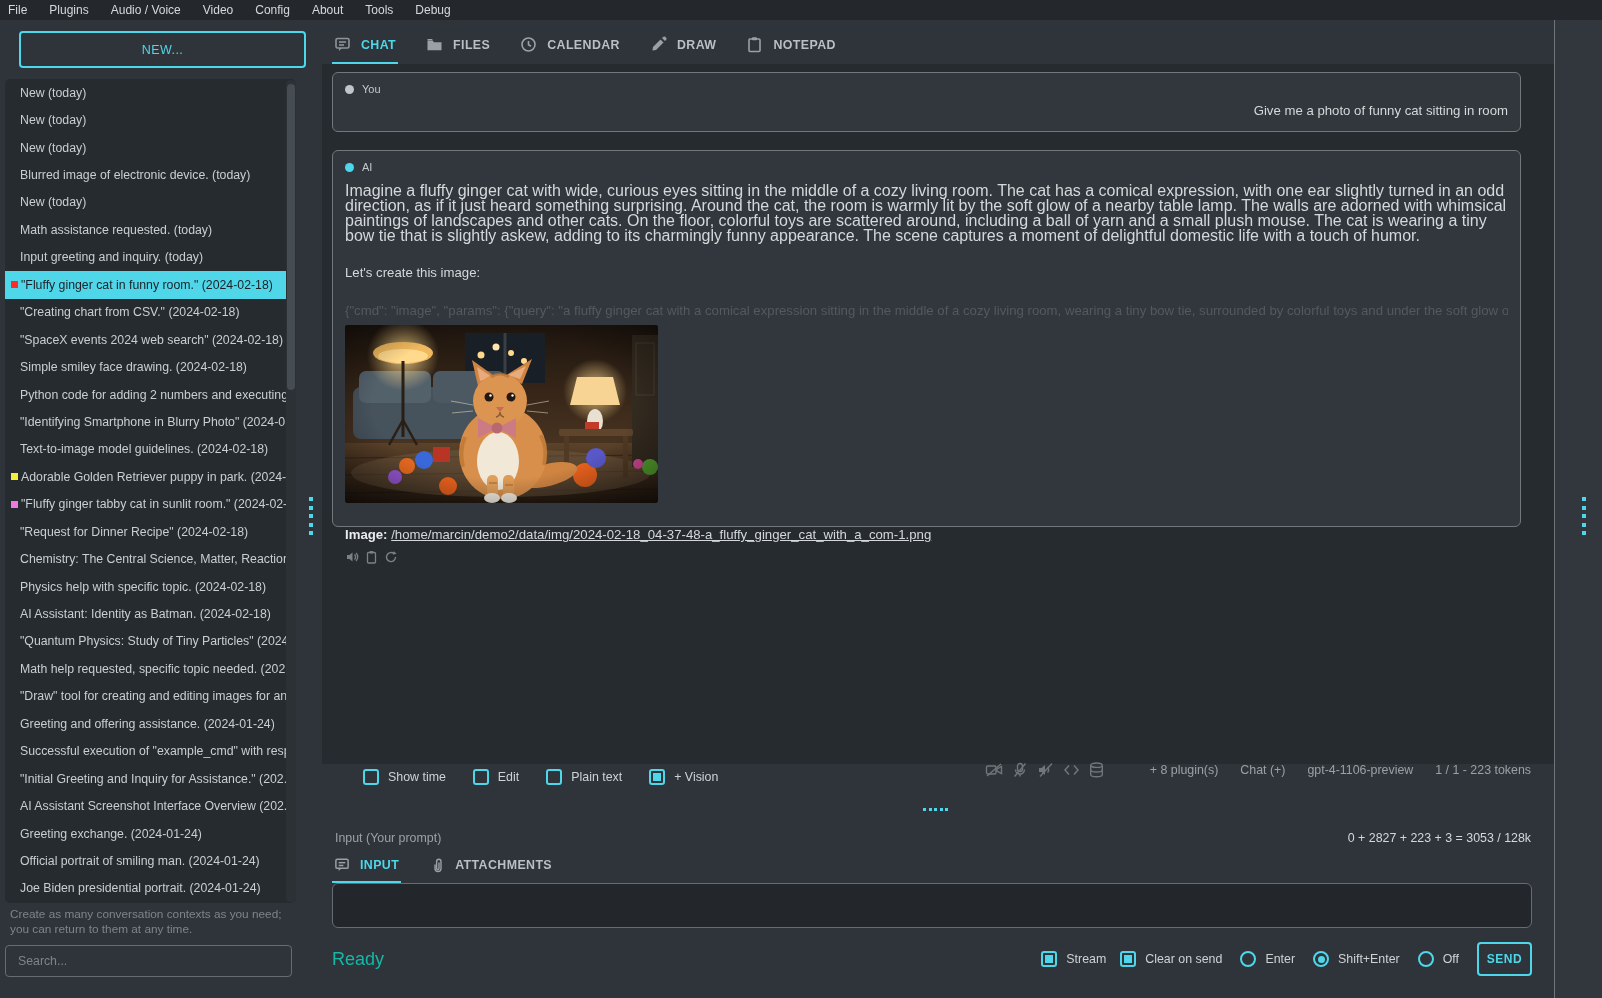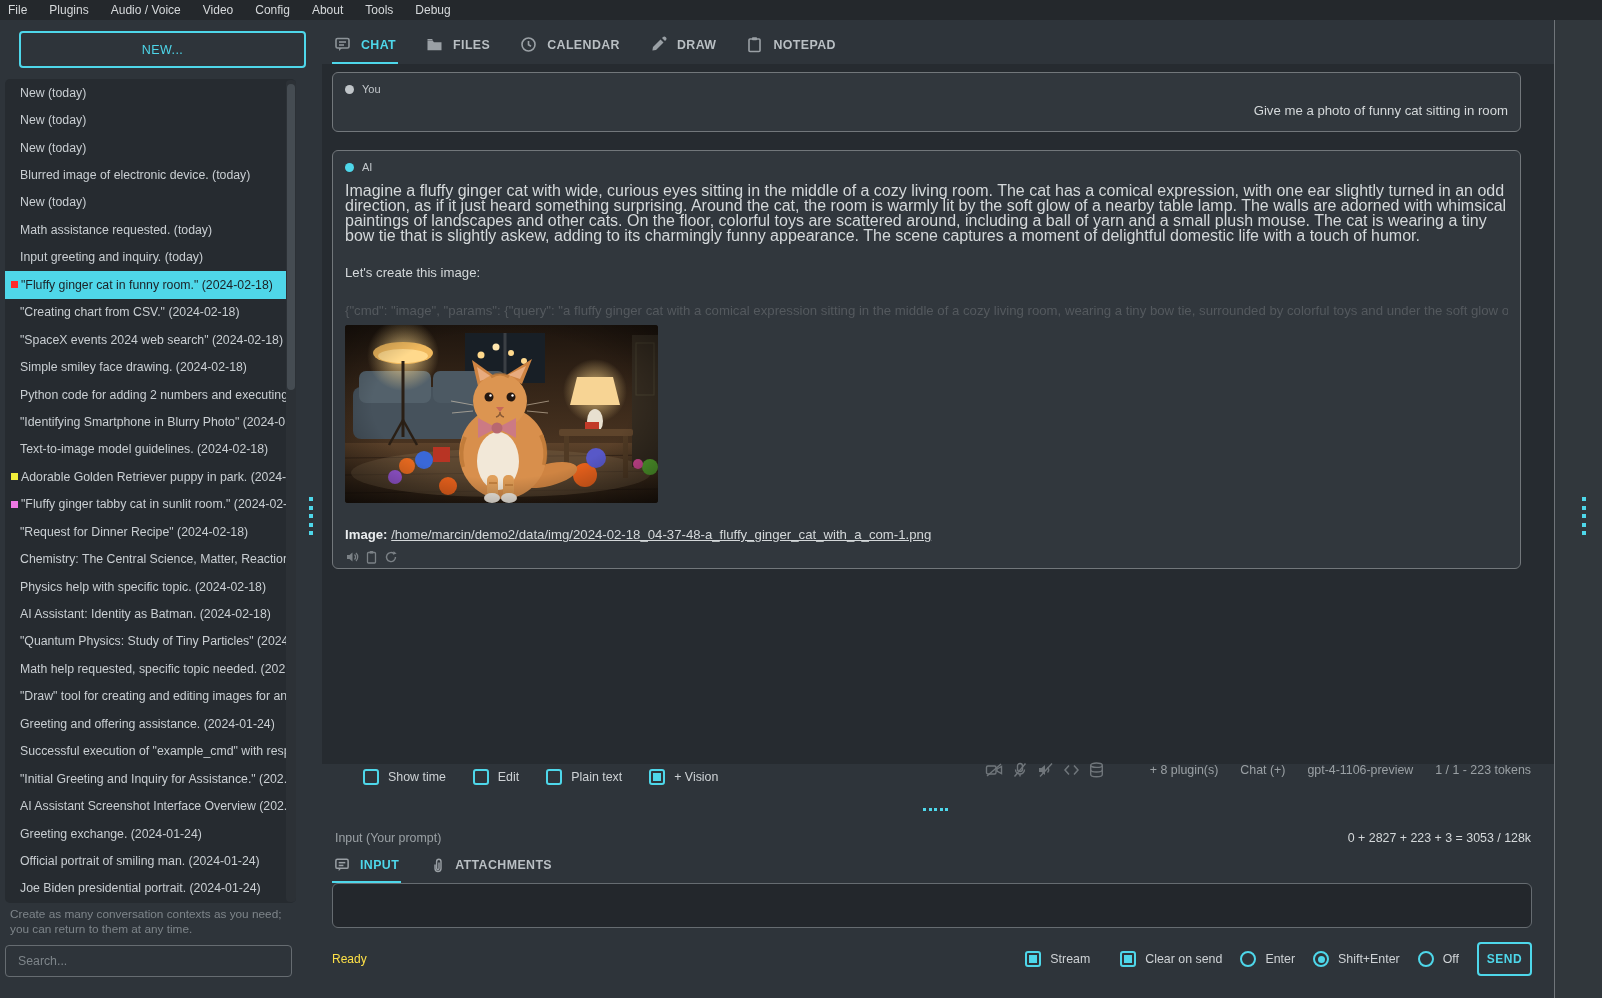--- a/index.html
+++ b/index.html
@@ -54,21 +54,21 @@
   #tabs-row{position:absolute;left:332px;top:30px;display:flex;align-items:flex-end;}
   .tab{display:flex;align-items:center;gap:10px;padding:6px 2px 9px 2px;margin-right:26px;font-size:12.4px;font-weight:600;letter-spacing:.4px;color:#b9bfc3;border-bottom:2px solid transparent;}
   .tab svg{color:#9aa0a5;}
   .tab.active{color:var(--accent);border-bottom-color:var(--accent);}
   .tab.active svg{color:#8d9499;}
 
   
   #chat-output{position:absolute;left:322px;top:64px;width:1232px;height:700px;background:var(--bg-dark);}
   .msg-card{position:absolute;left:10px;width:1189px;background:var(--bg-card);border:1px solid var(--border-card);border-radius:6px;padding:10px 12px;}
   #user-card{top:8px;height:60px;}
-  #ai-card{top:86px;height:419px;}
+  #ai-card{top:86px;height:377px;}
   .msg-header{display:flex;align-items:center;gap:8px;}
   .msg-dot{width:9px;height:9px;border-radius:50%;background:#c0c5c9;}
   .msg-dot.ai{background:var(--accent);}
   .msg-author{font-size:11px;color:#c3c8cc;}
   .msg-text{margin-top:8px;font-size:13.2px;color:var(--text);text-align:right;}
   #ai-paragraph{margin-top:10px;font-size:16px;line-height:15px;color:var(--text);}
   #ai-create-line{margin-top:22px;font-size:13.2px;color:var(--text);}
   #ai-cmd{margin-top:23px;font-size:13.2px;color:var(--cmd);white-space:nowrap;overflow:hidden;}
   #ai-image{margin-top:7px;width:313px;height:178px;border-radius:3px;overflow:hidden;background:#15100c;}
   #ai-image-line{margin-top:24px;font-size:13.2px;color:var(--text);}
@@ -92,23 +92,23 @@
   #input-label{font-size:12.4px;color:var(--text-dim);}
   #token-counter{font-size:12.4px;color:var(--text);}
   #input-tabs{position:absolute;left:332px;top:852px;display:flex;align-items:flex-end;}
   .itab{display:flex;align-items:center;gap:10px;padding:5px 2px 8px 2px;margin-right:28px;font-size:12.4px;font-weight:600;letter-spacing:.4px;color:#b9bfc3;border-bottom:2px solid transparent;}
   .itab svg{color:#9aa0a5;}
   .itab.active{color:var(--accent);border-bottom-color:var(--accent);}
   #prompt-textarea{position:absolute;left:332px;top:883px;width:1200px;height:45px;background:var(--bg-input);border:1px solid var(--border-input);border-radius:6px;resize:none;outline:none;color:var(--text);font-family:inherit;font-size:13px;padding:8px 10px;}
 
   
   #bottom-bar{position:absolute;left:332px;top:941px;width:1200px;height:36px;display:flex;align-items:center;justify-content:space-between;}
-  #ready-status{font-size:12px;color:#fde047;}
+  #ready-status{font-size:18px;color:#14b8a6;}
   #bottom-right{display:flex;align-items:center;}
-  #bottom-right .cb-group{margin-right:0;margin-left:30px;}
+  #bottom-right .cb-group{margin-right:0;margin-left:14px;}
   .radio-group{display:flex;align-items:center;margin-left:18px;}
   .radio{width:16px;height:16px;border:2px solid var(--accent);border-radius:50%;display:flex;align-items:center;justify-content:center;flex:none;}
   .radio.checked::after{content:"";width:7px;height:7px;border-radius:50%;background:var(--accent);}
   .radio-label{margin-left:9px;font-size:12.4px;color:#ced2d5;}
   #send-btn{margin-left:18px;width:55px;height:34px;border:2px solid var(--accent);border-radius:4px;background:transparent;color:var(--accent);font-size:12px;font-weight:700;letter-spacing:.5px;font-family:inherit;}
   svg{display:block;}
 </style>
 </head>
 <body>
 

